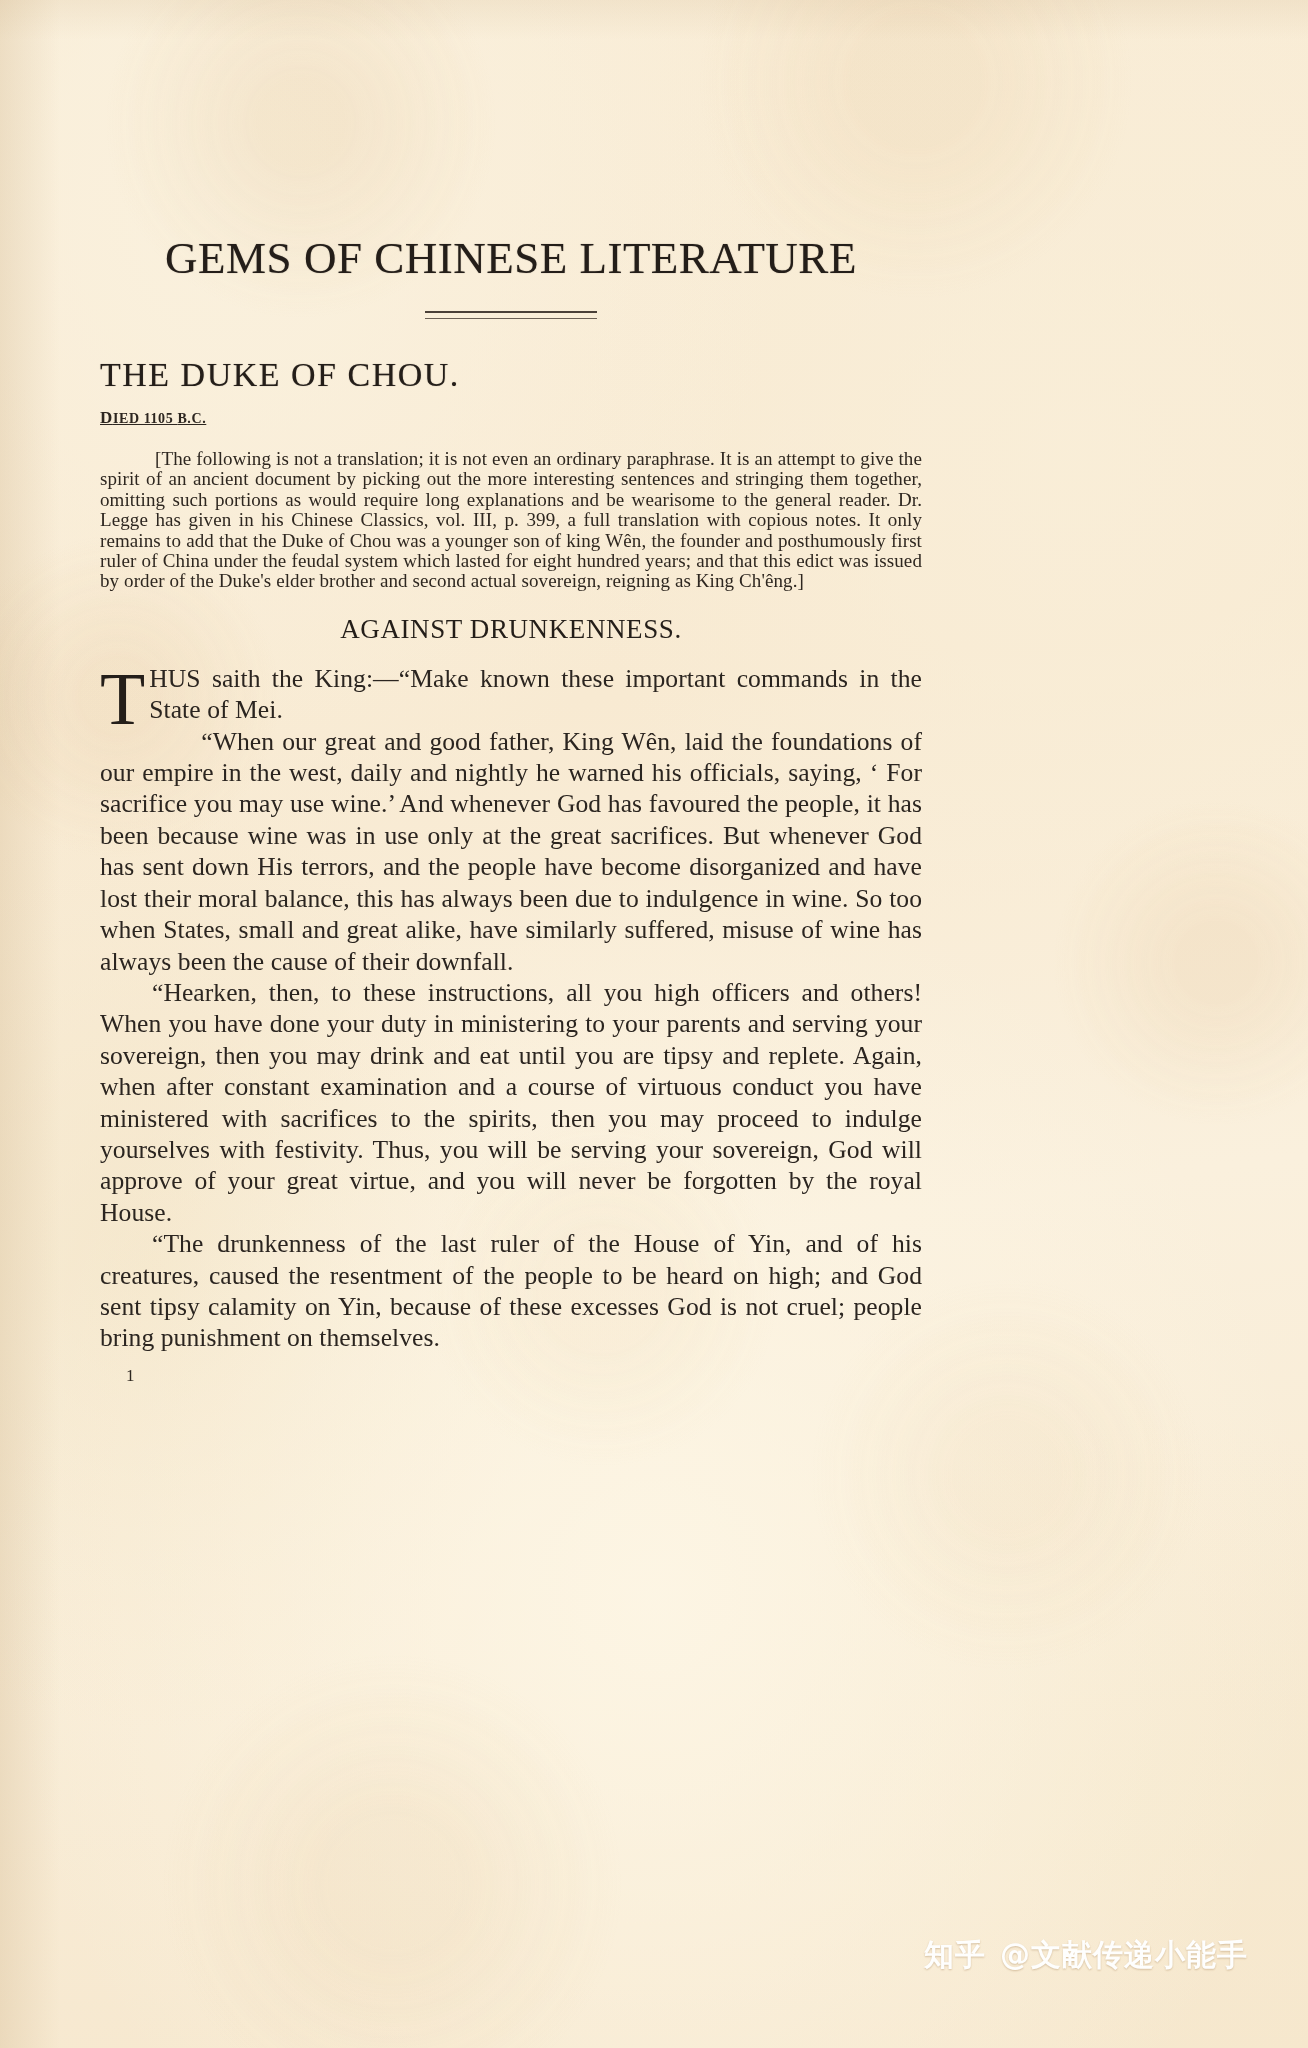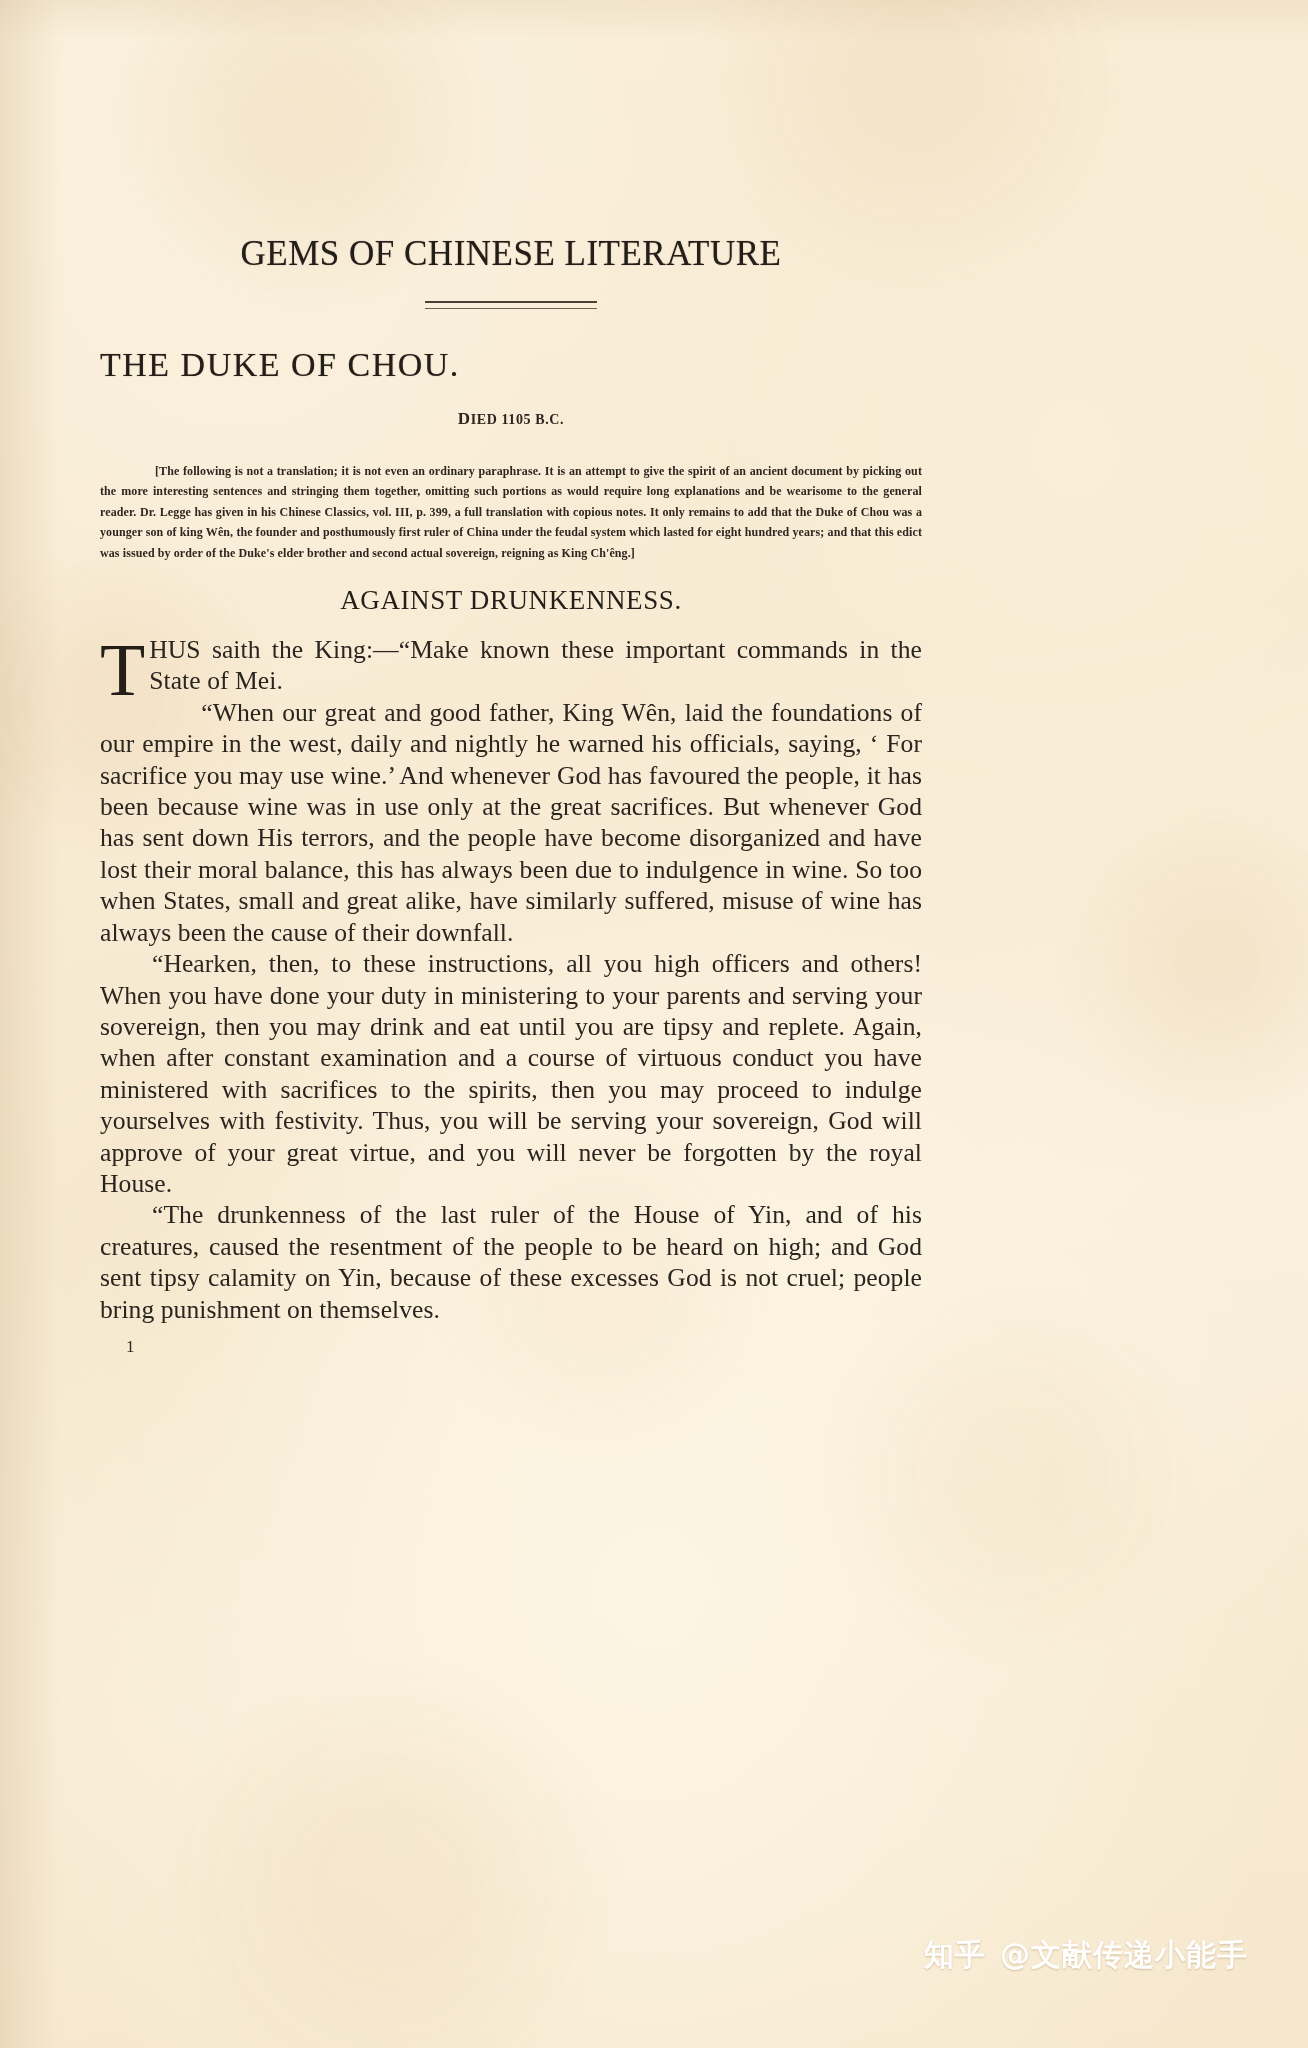--- a/index.html
+++ b/index.html
@@ -62,21 +62,21 @@
     top: 0;
     width: 822px;
     color: #2b2520;
   }
 
   .book-title {
     margin: 0;
     padding-top: 236px;
     text-align: center;
     font-family: "Liberation Serif", serif;
-    font-size: 35px;
+    font-size: 45px;
     line-height: 1;
     letter-spacing: 0.5px;
     font-weight: 400;
     color: #241e19;
     white-space: nowrap;
     text-shadow: 0 0 1px rgba(40,32,24,0.5);
   }
 
   .rule-wrap {
     margin-top: 30px;
@@ -96,39 +96,39 @@
     padding-top: 37px;
     text-align: left;
     font-size: 34px;
     font-weight: 400;
     letter-spacing: 1.5px;
     color: #241e19;
     text-shadow: 0 0 1px rgba(40,32,24,0.45);
   }
 
   .died-line {
-    margin: 11px;
+    margin: 0;
     padding-top: 14px;
-    text-align: center;
     font-size: 17px;
     font-weight: 700;
     letter-spacing: .6px;
     color: #2d2620;
+    text-decoration: underline;
   }
   .died-line .sc { font-size: 14px; }
 
   .note {
     margin: 0;
     padding-top: 21px;
-    font-size: 12px;
+    font-size: 19px;
     line-height: 20.4px;
     text-align: justify;
     text-align-last: left;
     color: #2e2720;
-    font-weight: 700;
+    font-weight: 400;
     letter-spacing: .1px;
     text-indent: 55px;
   }
 
   .chapter-title {
     margin: 0;
     padding-top: 22px;
     text-align: center;
     font-size: 27px;
     letter-spacing: .6px;

